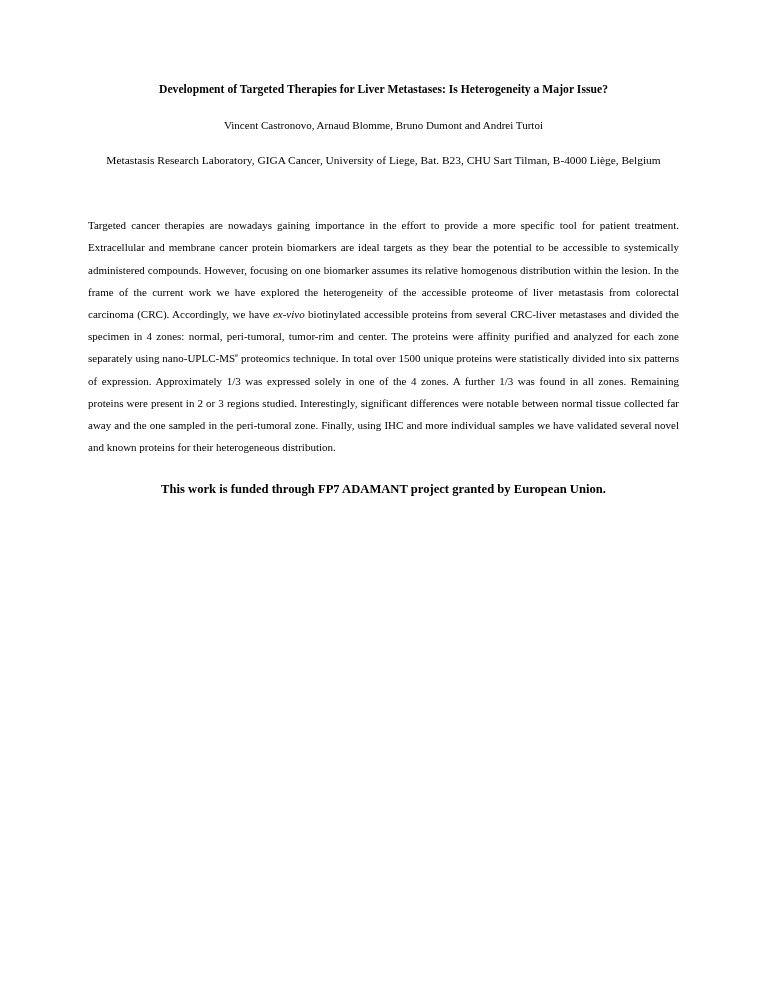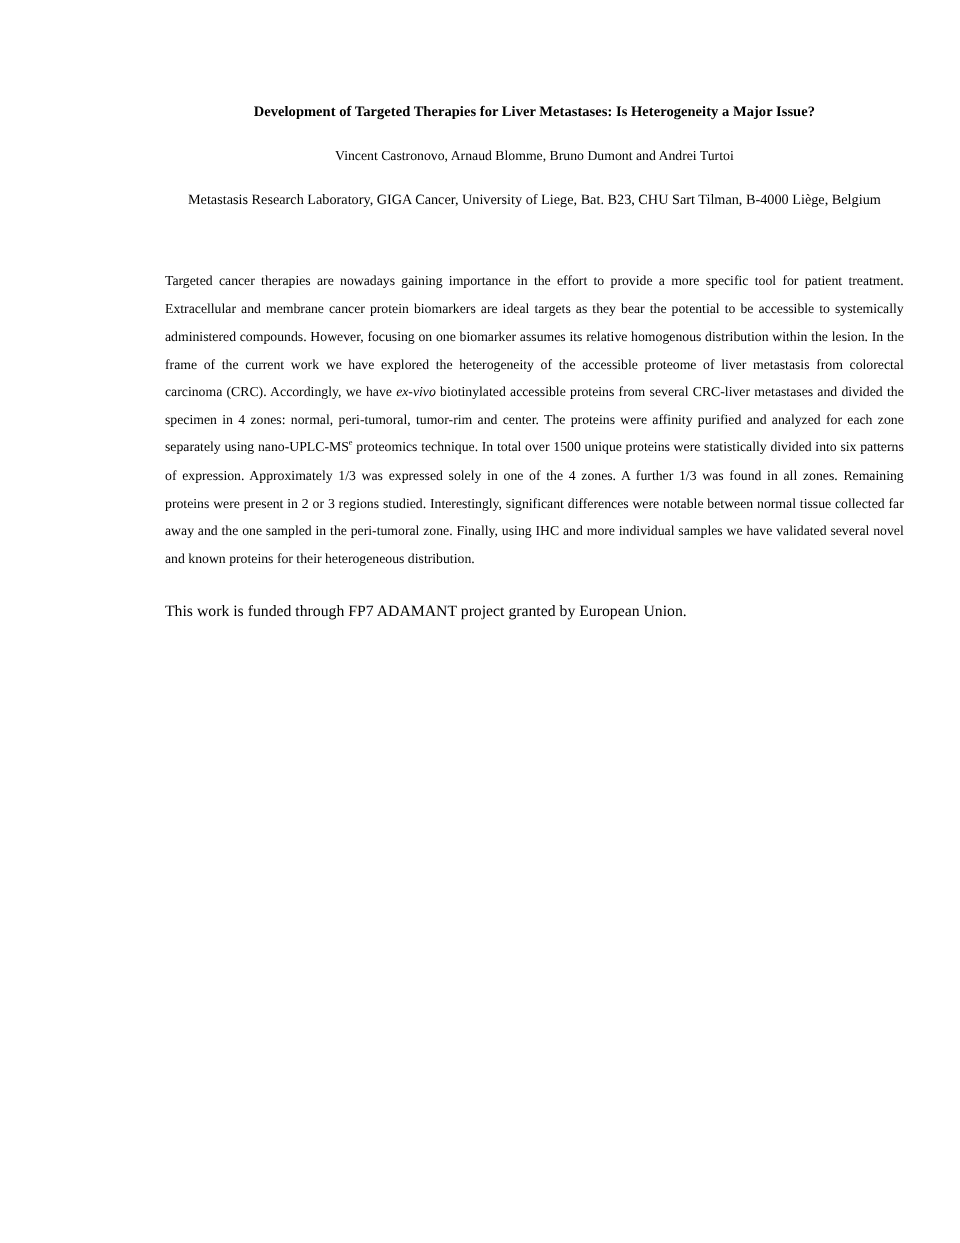--- a/index.html
+++ b/index.html
@@ -19,21 +19,20 @@
     width: 768px;
     height: 994px;
     background: #ffffff;
     box-sizing: border-box;
   }
   .content {
     position: absolute;
     left: 88px;
     top: 0;
     width: 591px;
-    margin-left: 44px;
   }
 
   
   .title {
     margin-top: 82px;
     font-size: 11.6px;
     font-weight: bold;
     text-align: center;
     line-height: 1.35;
     letter-spacing: 0.04px;
@@ -64,22 +63,23 @@
     font-style: italic;
   }
   .abstract sup {
     font-size: 0.62em;
     vertical-align: super;
     line-height: 0;
   }
   .funding {
     margin-top: 18px;
     font-size: 12.6px;
-    text-align: left;
+    text-align: center;
     line-height: 2.02;
+    font-weight: bold;
   }
 </style>
 </head>
 <body>
 
 <div class="page">
   <div class="content">
 
     <div class="title">Development of Targeted Therapies for Liver Metastases: Is Heterogeneity a Major Issue?</div>
 

